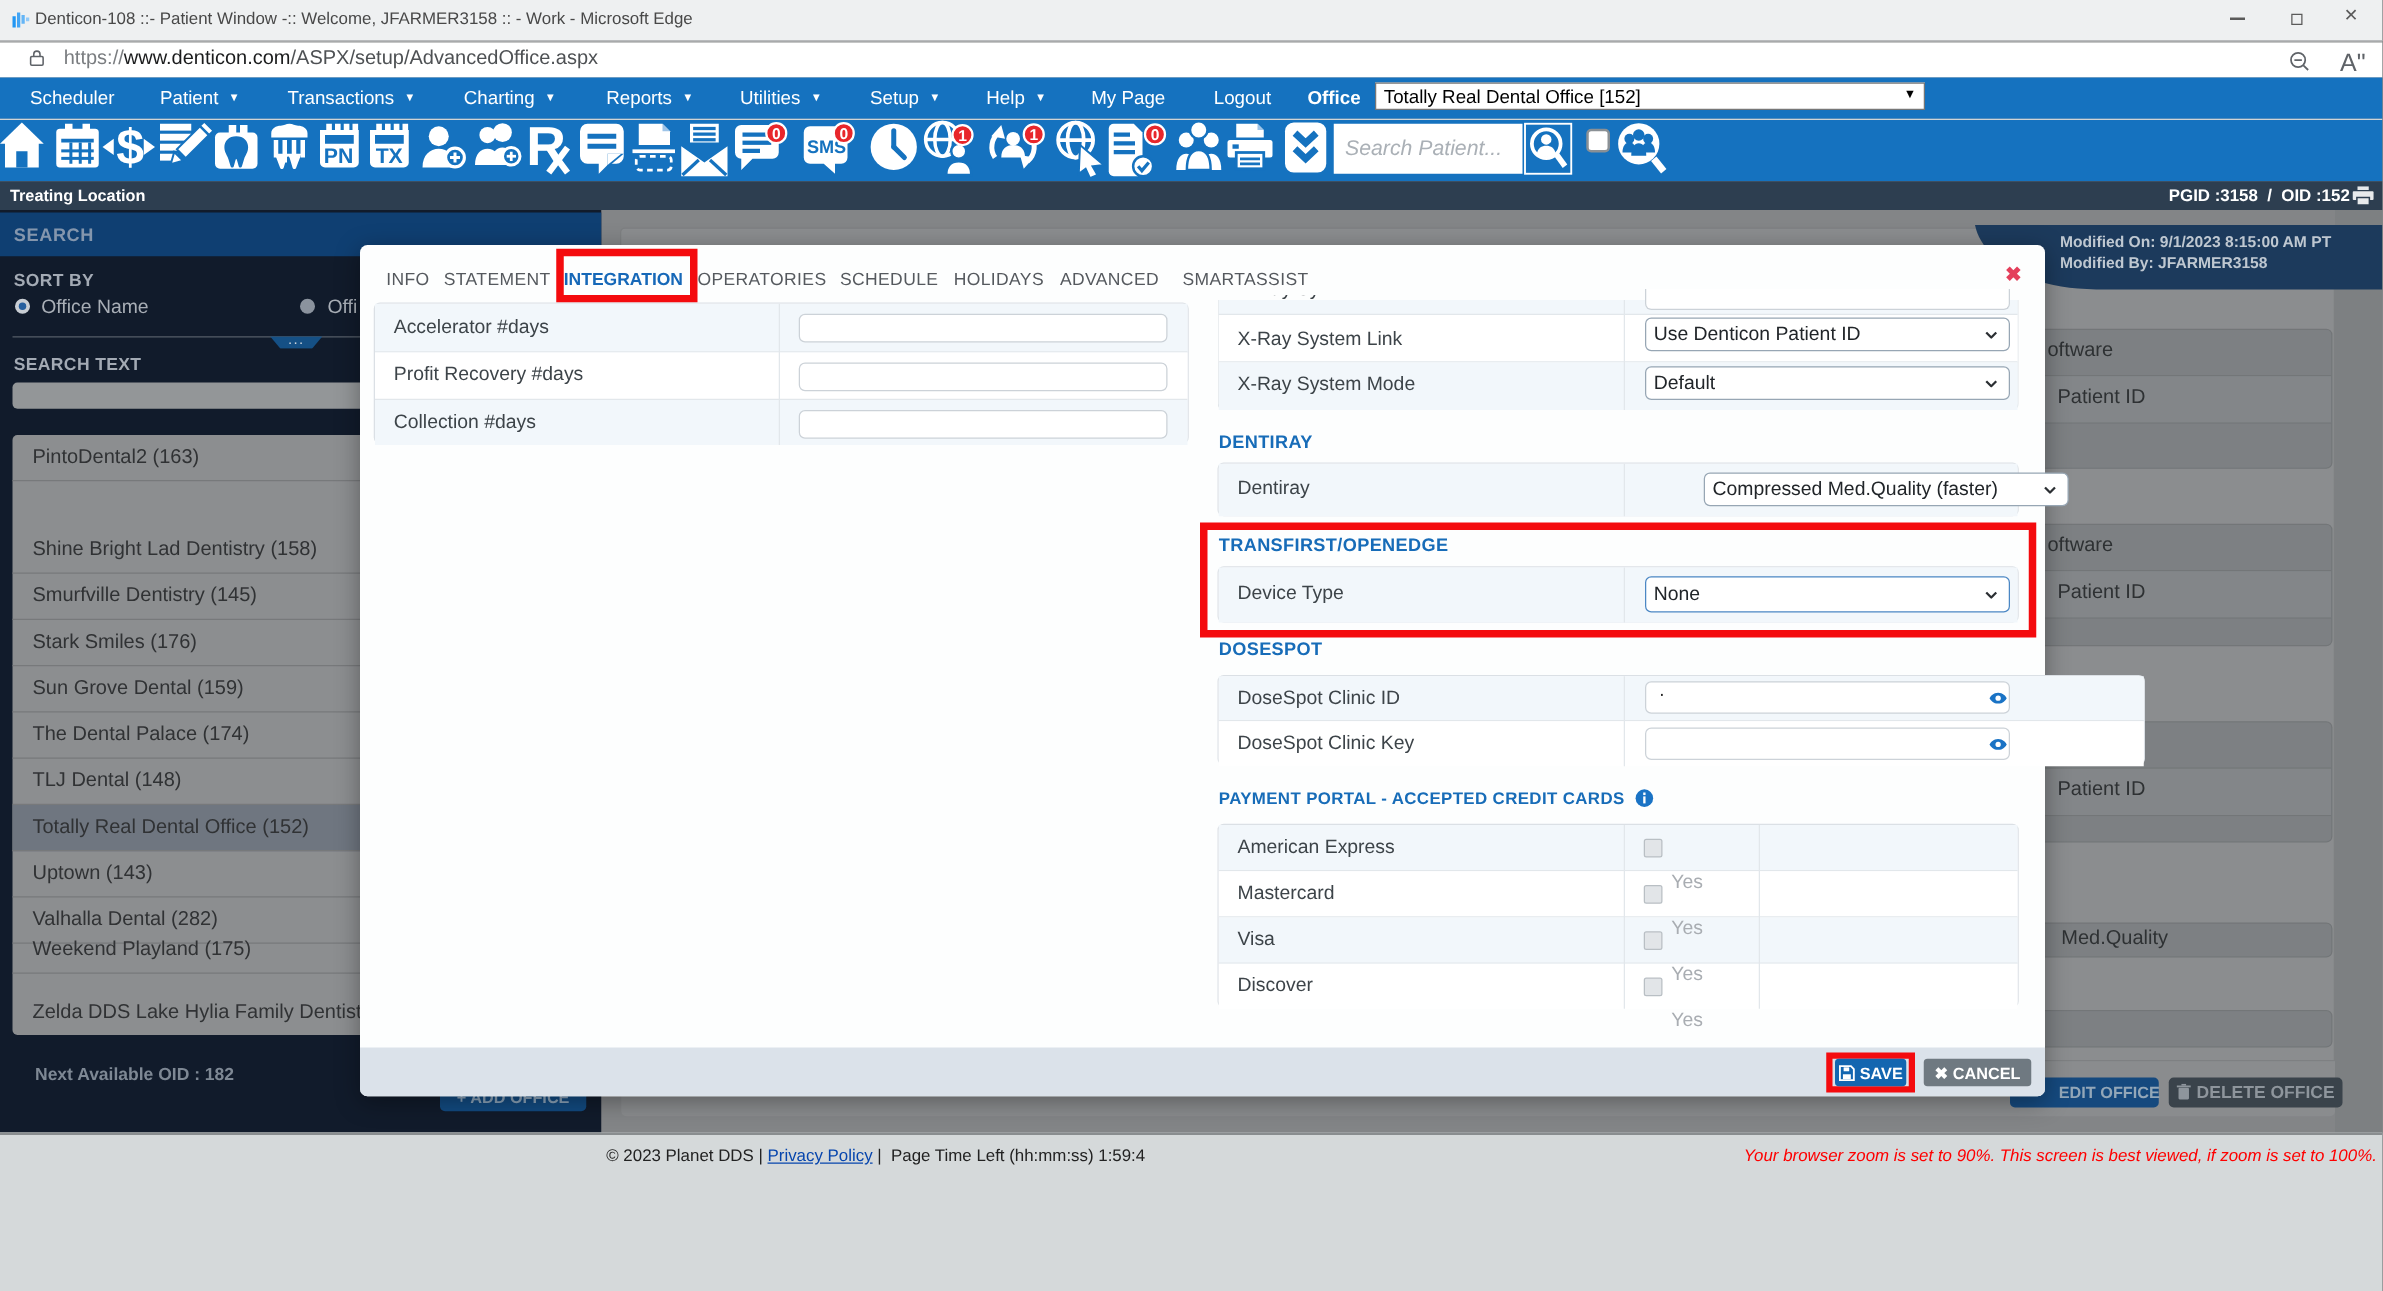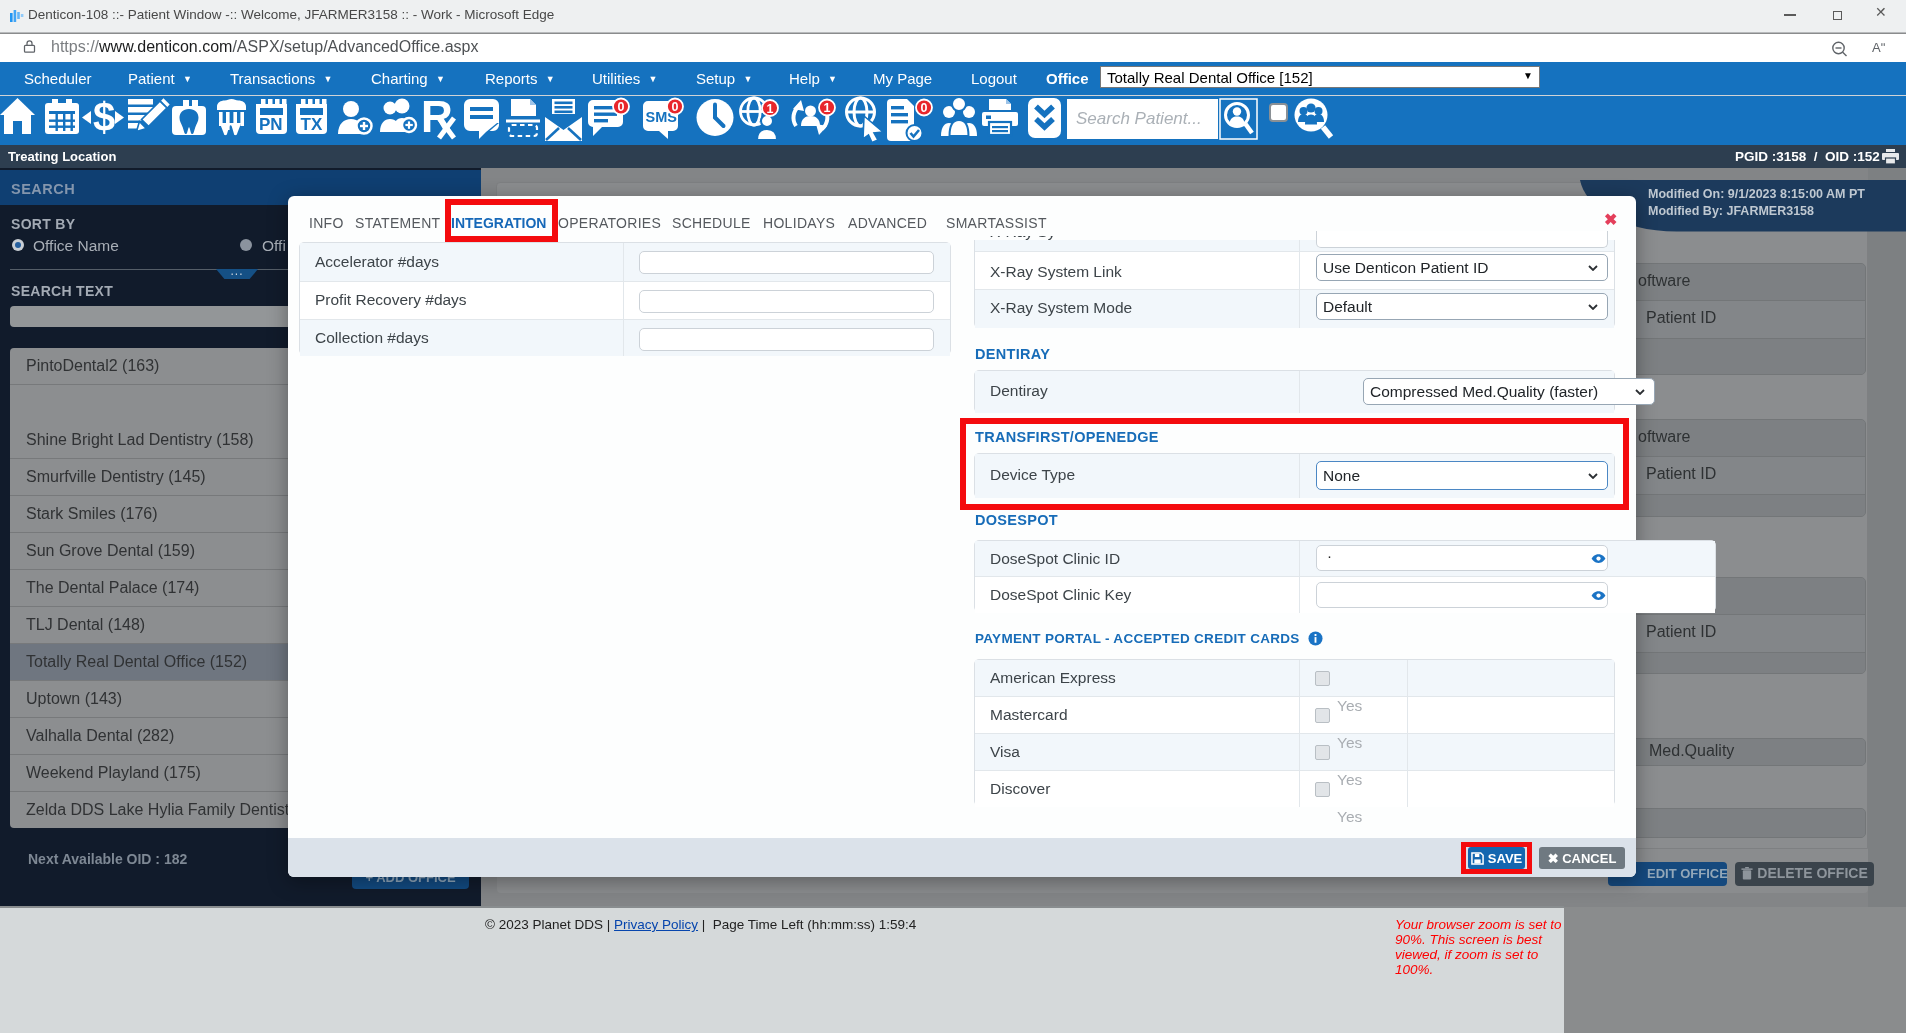--- a/index.html
+++ b/index.html
@@ -8,21 +8,21 @@
   body { position:relative; background:#8a8c8d; }
   
   #titlebar { position:absolute; left:0; top:0; width:1906px; height:33px; background:#eef0f1; border-bottom:1px solid #b8babc; color:#444; font-size:13px; }
   #urlbar { position:absolute; left:0; top:34px; width:1906px; height:28px; background:#ffffff; }
   #navbar { position:absolute; left:0; top:62px; width:1906px; height:33px; background:#1572bf; color:#fff; }
   #iconbar { position:absolute; left:0; top:95px; width:1906px; height:50px; background:#1572bf; border-top:1px solid #cfd3d6; }
   #treatbar { position:absolute; left:0; top:145px; width:1906px; height:23px; background:#2d3e50; color:#fff; }
   
   #content { position:absolute; left:0; top:168px; width:1906px; height:739px; background:#838587; overflow:hidden; }
   
-  #footer { position:absolute; left:0; top:906px; width:1564px; height:127px; background:#d5d9da; border-top:2px solid #898d8f; font-size:13.5px; color:#222; }
+  #footer { position:absolute; left:0; top:906px; width:1906px; height:127px; background:#d5d9da; border-top:2px solid #898d8f; font-size:13.5px; color:#222; }
   .navitem { position:absolute; top:8px; font-size:15px; white-space:nowrap; }
   .caret { font-size:9px; vertical-align:2px; margin-left:4px; }
   
   .dimbox { position:absolute; width:471px; background:#7d8083; border:1px solid #737678; border-radius:5px; overflow:hidden; }
   .dimrow { position:absolute; left:0; width:100%; border-bottom:1px solid #737678; background:#7d8083; }
   .dimrow.lite { background:#838689; }
   .dimrow span { position:absolute; top:8px; font-size:16px; color:#2e3133; white-space:nowrap; }
   .listrow { position:absolute; left:0; width:460px; height:37px; border-bottom:1px solid #77797b; color:#303234; font-size:16px; padding:9px 0 0 16px; }
   .listrow.sel { background:#6f7680; }
   
@@ -61,21 +61,21 @@
   <svg class="abs" style="left:22px;top:4px" width="15" height="17" viewBox="0 0 24 24" fill="none" stroke="#5f6368" stroke-width="2">
     <rect x="4" y="10" width="16" height="11" rx="1.5"></rect>
     <path d="M8 10 V7 a4 4 0 0 1 8 0 v3"></path>
   </svg>
   <div class="abs" style="left:51px;top:4px;font-size:16px;color:#7a7d80;">https://<span style="color:#1b1c1d;">www.denticon.com</span><span style="color:#4e5154;">/ASPX/setup/AdvancedOffice.aspx</span></div>
   <svg class="abs" style="left:1831px;top:7px;" width="18" height="17" viewBox="0 0 18 17" fill="none" stroke="#5f6368" stroke-width="1.4">
       <circle cx="7.5" cy="7" r="5.7"></circle>
       <line x1="4.5" y1="7" x2="10.5" y2="7"></line>
       <line x1="11.7" y1="11.3" x2="15.5" y2="15"></line>
     </svg>
-  <div class="abs" style="left:1872px;top:6px;font-size:13px;color:#5f6368;">Aʺ</div>
+  <div class="abs" style="left:1872px;top:6px;font-size:20px;color:#5f6368;">Aʺ</div>
 </div>
 
 <div id="navbar">
   <div class="navitem" style="left:24px;">Scheduler</div>
   <div class="navitem" style="left:128px;">Patient <span class="caret">▼</span></div>
   <div class="navitem" style="left:230px;">Transactions <span class="caret">▼</span></div>
   <div class="navitem" style="left:371px;">Charting <span class="caret">▼</span></div>
   <div class="navitem" style="left:485px;">Reports <span class="caret">▼</span></div>
   <div class="navitem" style="left:592px;">Utilities <span class="caret">▼</span></div>
   <div class="navitem" style="left:696px;">Setup <span class="caret">▼</span></div>
@@ -433,21 +433,21 @@
     <div class="listrow" style="top:0px;height:37px;">PintoDental2 (163)</div>
     <div class="listrow" style="top:74px;height:37px;">Shine Bright Lad Dentistry (158)</div>
     <div class="listrow" style="top:111px;height:37px;">Smurfville Dentistry (145)</div>
     <div class="listrow" style="top:148px;height:37px;">Stark Smiles (176)</div>
     <div class="listrow" style="top:185px;height:37px;">Sun Grove Dental (159)</div>
     <div class="listrow" style="top:222px;height:37px;">The Dental Palace (174)</div>
     <div class="listrow" style="top:259px;height:37px;">TLJ Dental (148)</div>
     <div class="listrow sel" style="top:296px;height:37px;">Totally Real Dental Office (152)</div>
     <div class="listrow" style="top:333px;height:37px;">Uptown (143)</div>
     <div class="listrow" style="top:370px;height:37px;">Valhalla Dental (282)</div>
-    <div class="listrow" style="top:407px;height:37px;">Weekend Playland (175)</div>
+    <div class="listrow" style="top:394px;height:37px;">Weekend Playland (175)</div>
     <div class="listrow" style="top:444px;height:36px;border-bottom:none;">Zelda DDS Lake Hylia Family Dentistry (17</div>
   </div>
   <div class="abs" style="left:28px;top:683px;color:#7e8894;font-weight:bold;font-size:14px;">Next Available OID : 182</div>
   <div class="abs" style="left:352px;top:698px;width:117px;height:23px;background:#124a80;border-radius:4px;color:#8ba3b8;font-weight:bold;font-size:13px;text-align:center;padding-top:4px;">+ ADD OFFICE</div>
 </div>
 
 <svg class="abs" style="left:1580px;top:180px;" width="326" height="52" viewBox="0 0 326 52">
   <path d="M0 0 C5 25 38 51.5 97 51.5 L320 51.5 L326 51.5 L326 0 Z" fill="#1c3a5c"></path>
   <text x="68" y="17.5" fill="#bfc8d1" font-size="12.5" font-weight="bold" font-family="Liberation Sans, sans-serif">Modified On: 9/1/2023 8:15:00 AM PT</text>
   <text x="68" y="34.5" fill="#bfc8d1" font-size="12.5" font-weight="bold" font-family="Liberation Sans, sans-serif">Modified By: JFARMER3158</text>

